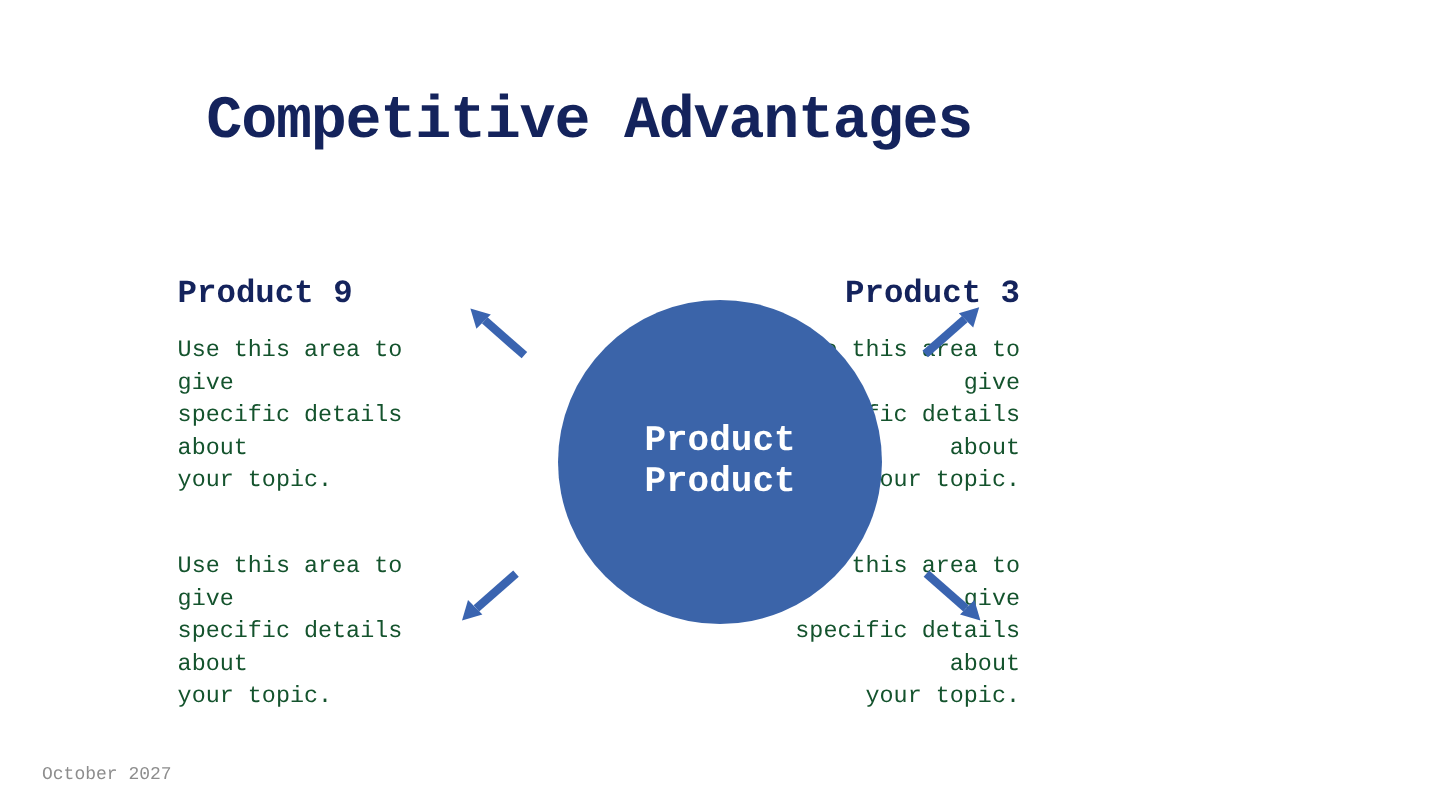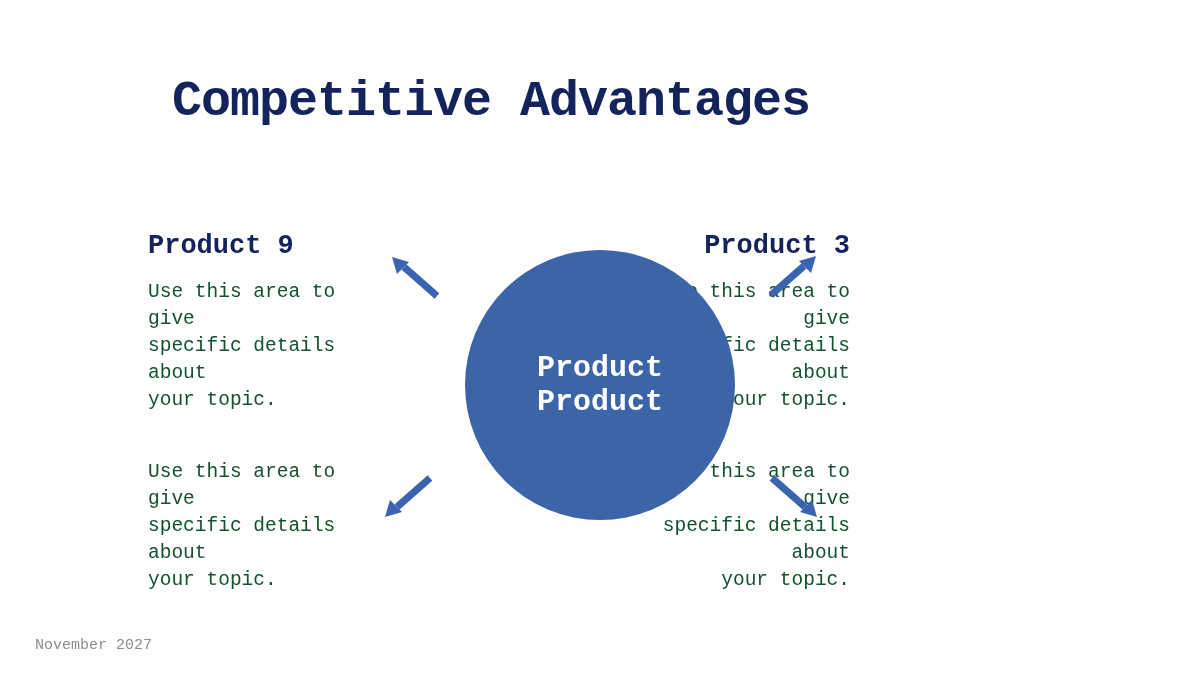--- a/index.html
+++ b/index.html
@@ -138,15 +138,15 @@
   <svg class="arrow" id="arrow-bottom-right" viewBox="0 0 52 46">
     <line x1="5" y1="41" x2="38" y2="12" stroke-width="7" stroke="#3A64B0"></line>
     <polygon points="50,2 33,7 45,19" fill="#3A64B0"></polygon>
   </svg>
 
   <div class="center-circle">
     <div class="circle-line">Product</div>
     <div class="circle-line">Product</div>
   </div>
 
-  <div class="footer-date">November 2027</div>
+  <div class="footer-date">October 2027</div>
 
 </div>
 
 </body></html>

